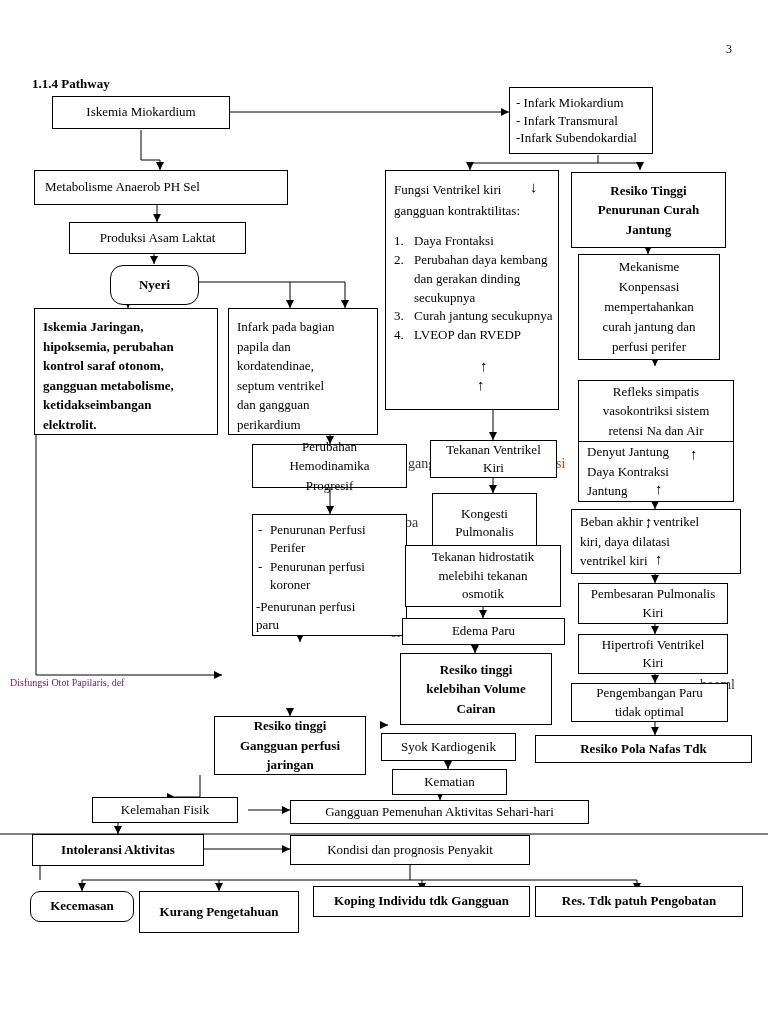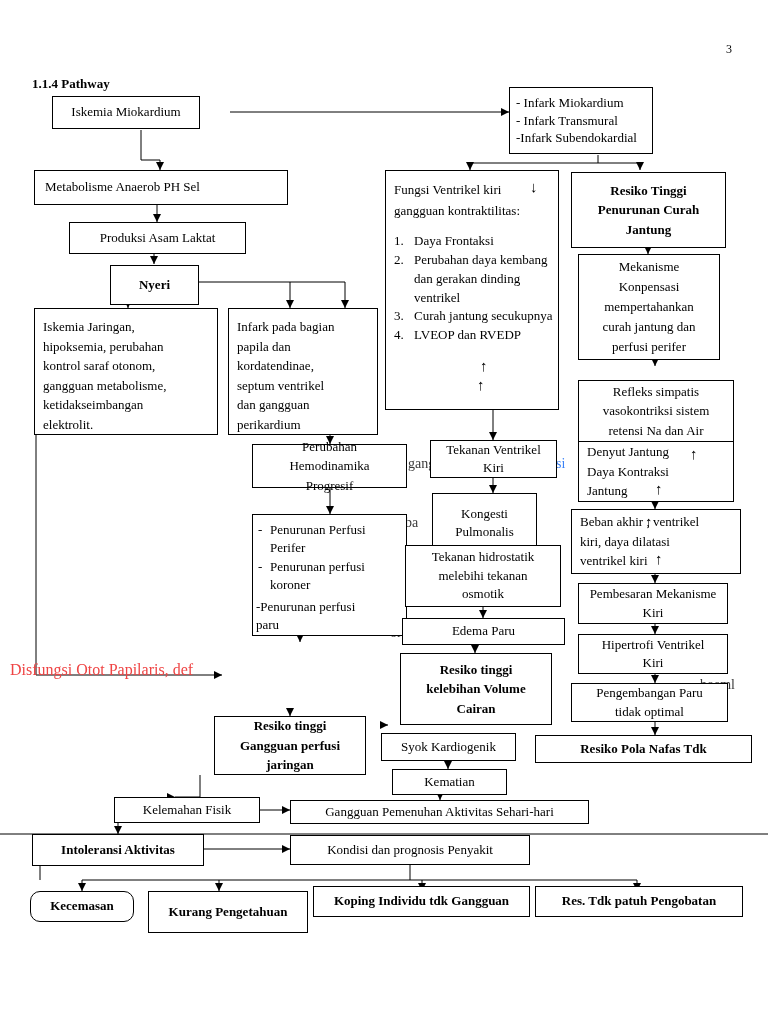--- a/index.html
+++ b/index.html
@@ -57,24 +57,24 @@
   svg.wires{position:absolute;left:0;top:0;width:768px;height:1024px;z-index:1;}
 </style>
 </head>
 <body>
 
 <div class="page">
 
   <div class="pagenum">3</div>
   <div class="sectitle" style="left:32px;top:76px;">1.1.4 Pathway</div>
 
-  <div class="plain" style="left:10px;top:660px;font-size:16px;color:#ef4444;">Disfungsi Otot Papilaris, def</div>
+  <div class="plain" style="left:10px;top:676px;font-size:10px;color:#701a75;">Disfungsi Otot Papilaris, def</div>
   <div class="plain" style="left:700px;top:676px;font-size:14px;color:#3a3a3a;">boeml</div>
   <div class="plain" style="left:408px;top:455px;font-size:14px;color:#3a3a3a;">gangg</div>
-  <div class="plain" style="left:556px;top:455px;font-size:14px;color:#3b82f6;">si</div>
+  <div class="plain" style="left:556px;top:455px;font-size:14px;color:#c2410c;">si</div>
   <div class="plain" style="left:405px;top:514px;font-size:14px;color:#3a3a3a;">ba</div>
   <div class="plain" style="left:393px;top:568px;font-size:14px;color:#3a3a3a;">te</div>
   <div class="plain" style="left:390px;top:624px;font-size:14px;color:#3a3a3a;">or</div>
 
   <svg class="wires" viewBox="0 0 768 1024">
     <g stroke="#000" stroke-width="1" fill="none">
 
       <line x1="230" y1="112" x2="509" y2="112"></line>
 
       <line x1="141" y1="130" x2="141" y2="160"></line>
@@ -194,33 +194,33 @@
       <polygon points="222,675 214,671 214,679"></polygon>
       <polygon points="118,834 114,826 122,826"></polygon>
       <polygon points="290,849 282,845 282,853"></polygon>
       <polygon points="82,891 78,883 86,883"></polygon>
       <polygon points="219,891 215,883 223,883"></polygon>
       <polygon points="422,891 418,883 426,883"></polygon>
       <polygon points="637,891 633,883 641,883"></polygon>
     </g>
   </svg>
 
-  <div class="box" style="left:52px;top:96px;width:148px;height:33px;">Iskemia Miokardium</div>
+  <div class="box" style="left:52px;top:96px;width:178px;height:33px;">Iskemia Miokardium</div>
 
   <div class="box left" style="left:509px;top:87px;width:144px;height:67px;line-height:1.35;">-   Infark Miokardium
 -   Infark Transmural
 -Infark Subendokardial</div>
 
   <div class="box left" style="left:34px;top:170px;width:254px;height:35px;padding-left:10px;">Metabolisme Anaerob        PH Sel</div>
 
   <div class="box" style="left:69px;top:222px;width:177px;height:32px;">Produksi Asam Laktat</div>
 
-  <div class="box bold" style="left:110px;top:265px;width:89px;height:40px;">Nyeri</div>
-
-  <div class="box left" style="left:34px;top:308px;width:184px;height:127px;padding:8px 8px;align-items:flex-start;line-height:1.5;">Iskemia Jaringan,
+  <div class="box bold" style="left:110px;top:265px;width:89px;height:40px;border-radius:13px;">Nyeri</div>
+
+  <div class="box left" style="left:34px;top:308px;width:184px;height:127px;padding:8px 8px;align-items:flex-start;line-height:1.5;font-weight:bold;">Iskemia Jaringan,
 hipoksemia, perubahan
 kontrol saraf otonom,
 gangguan metabolisme,
 ketidakseimbangan
 elektrolit.</div>
 
   <div class="box left" style="left:228px;top:308px;width:150px;height:127px;padding:8px 8px;align-items:flex-start;line-height:1.5;">Infark pada bagian
 papila dan
 kordatendinae,
 septum ventrikel
@@ -234,21 +234,21 @@
 
   <div class="ol" style="left:394px;top:232px;width:160px;">
     <div class="li">
         <span class="n">1.</span>
         <span>Daya Frontaksi</span>
       </div>
     <div class="li">
         <span class="n">2.</span>
         <span>Perubahan daya
 kembang dan gerakan
-dinding ventrikel</span>
+dinding secukupnya</span>
       </div>
     <div class="li">
         <span class="n">3.</span>
         <span>Curah jantung
 secukupnya</span>
       </div>
     <div class="li">
         <span class="n">4.</span>
         <span>LVEOP      dan
 RVEDP</span>
@@ -276,21 +276,21 @@
 Jantung</div>
   <div class="plain" style="left:690px;top:445px;z-index:7;font-size:15px;">↑</div>
   <div class="plain" style="left:655px;top:480px;z-index:7;font-size:15px;">↑</div>
 
   <div class="box left" style="left:571px;top:509px;width:170px;height:65px;padding-left:8px;line-height:1.5;">Beban akhir      , ventrikel
 kiri, daya dilatasi
 ventrikel kiri</div>
   <div class="plain" style="left:645px;top:513px;z-index:7;font-size:15px;">↑</div>
   <div class="plain" style="left:655px;top:550px;z-index:7;font-size:15px;">↑</div>
 
-  <div class="box" style="left:578px;top:583px;width:150px;height:41px;line-height:1.4;">Pembesaran Mekanisme
+  <div class="box" style="left:578px;top:583px;width:150px;height:41px;line-height:1.4;">Pembesaran Pulmonalis
 Kiri</div>
 
   <div class="box" style="left:578px;top:634px;width:150px;height:40px;line-height:1.4;">Hipertrofi Ventrikel
 Kiri</div>
 
   <div class="box" style="left:571px;top:683px;width:157px;height:39px;line-height:1.4;">Pengembangan Paru
 tidak optimal</div>
 
   <div class="box bold" style="left:535px;top:735px;width:217px;height:28px;">Resiko Pola Nafas Tdk</div>
 
@@ -332,29 +332,29 @@
 Cairan</div>
 
   <div class="box bold" style="left:214px;top:716px;width:152px;height:59px;line-height:1.5;z-index:7;">Resiko tinggi
 Gangguan perfusi
 jaringan</div>
 
   <div class="box" style="left:381px;top:733px;width:135px;height:28px;z-index:7;">Syok Kardiogenik</div>
 
   <div class="box" style="left:392px;top:769px;width:115px;height:26px;z-index:7;">Kematian</div>
 
-  <div class="box" style="left:114px;top:797px;width:146px;height:26px;">Kelemahan Fisik</div>
+  <div class="box" style="left:92px;top:797px;width:146px;height:26px;">Kelemahan Fisik</div>
 
   <div class="box" style="left:290px;top:800px;width:299px;height:24px;">Gangguan Pemenuhan Aktivitas Sehari-hari</div>
 
   <div class="box bold" style="left:32px;top:834px;width:172px;height:32px;">Intoleransi Aktivitas</div>
 
   <div class="box" style="left:290px;top:835px;width:240px;height:30px;">Kondisi dan prognosis Penyakit</div>
 
   <div class="box bold" style="left:30px;top:891px;width:104px;height:31px;border-radius:10px;">Kecemasan</div>
 
-  <div class="box bold" style="left:139px;top:891px;width:160px;height:42px;margin-left:9px;">Kurang Pengetahuan</div>
+  <div class="box bold" style="left:139px;top:891px;width:160px;height:42px;">Kurang Pengetahuan</div>
 
   <div class="box bold" style="left:313px;top:886px;width:217px;height:31px;">Koping Individu tdk Gangguan</div>
 
   <div class="box bold" style="left:535px;top:886px;width:208px;height:31px;">Res. Tdk patuh Pengobatan</div>
 
 </div>
 
 </body></html>

